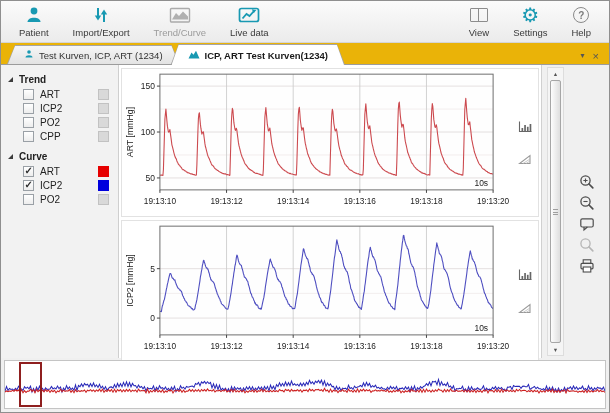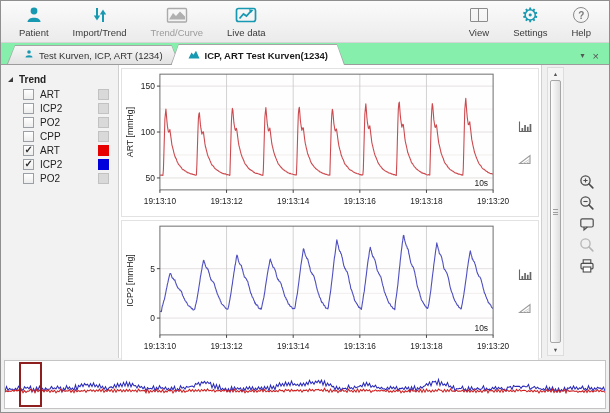--- a/index.html
+++ b/index.html
@@ -12,21 +12,21 @@
   .tb-item{display:flex;flex-direction:column;align-items:center;justify-content:center;gap:2px;
            padding:2px 8px;font-size:9.5px;color:#3a3a3a;cursor:default;}
   .tb-item.disabled{color:#9b9b9b;}
   .tb-icon{height:20px;display:flex;align-items:center;justify-content:center;}
   .gear-glyph{font-size:20px;line-height:18px;color:#1899b2;}
   .help-circle{width:14px;height:14px;border:1.6px solid #8a8a8a;border-radius:50%;
                display:flex;align-items:center;justify-content:center;font-size:10px;font-weight:bold;color:#7a7a7a;}
   .view-glyph{width:16px;height:12px;border:1.6px solid #8c8c8c;border-radius:1px;position:relative;}
   .view-glyph::after{content:"";position:absolute;left:45%;top:0;bottom:0;border-left:1.6px solid #8c8c8c;}
   
-  .tabbar{height:21px;flex:0 0 21px;display:flex;align-items:flex-end;background:#86efac;
+  .tabbar{height:21px;flex:0 0 21px;display:flex;align-items:flex-end;background:#eab308;
           border-bottom:1px solid #9c9c9c;padding-left:6px;position:relative;}
   .tabo{clip-path:polygon(8px 0,calc(100% - 8px) 0,100% 100%,0 100%);background:#a5a5a5;
         padding:1px 1px 0 1px;height:18px;display:flex;margin-right:-9px;}
   .tabi{clip-path:polygon(7px 0,calc(100% - 7px) 0,100% 100%,0 100%);
         background:linear-gradient(#f6f6f6,#e3e3e3);display:flex;align-items:center;gap:5px;
         padding:0 16px;font-size:9.5px;color:#333;white-space:nowrap;}
   .tabo.active{height:20px;z-index:3;margin-bottom:-1px;justify-content:flex-end;}
   .tabo.active .tabi{background:#fff;font-weight:bold;color:#1a1a1a;}
   .tab-ctrls{margin-left:auto;display:flex;align-items:center;gap:8px;padding:0 10px 4px 0;color:#555;}
   .tab-ctrl{font-size:8px;cursor:default;}
@@ -85,21 +85,21 @@
       </div>
       <div class="tb-item">
         <span class="tb-icon">
           <svg width="20" height="18" viewBox="0 0 20 18">
               <path d="M7,2 V10" stroke="#1899b2" stroke-width="2"></path>
               <polygon points="3.8,9.5 10.2,9.5 7,14.5" fill="#1899b2"></polygon>
               <path d="M13,16 V8" stroke="#1899b2" stroke-width="2"></path>
               <polygon points="9.8,8.5 16.2,8.5 13,3.5" fill="#1899b2"></polygon>
             </svg>
         </span>
-        <span>Import/Trend</span>
+        <span>Import/Export</span>
       </div>
       <div class="tb-item disabled">
         <span class="tb-icon">
           <svg width="22" height="17" viewBox="0 0 22 17">
               <rect x="1.5" y="1.5" width="19" height="13.5" rx="1" fill="none" stroke="#ababab" stroke-width="1.4"></rect>
               <path d="M3,12.5 L7,6 L10,9 L14,4.5 L19,9.5 L19,12.5 Z" fill="#b0b0b0"></path>
             </svg>
         </span>
         <span>Trend/Curve</span>
       </div>
@@ -181,20 +181,24 @@
       </div>
       <div class="tree-row">
         <input type="checkbox" class="cb" style="">
         <span>PO2</span>
         <span class="swatch" style="background: rgb(217, 217, 217);"></span>
       </div>
       <div class="tree-row">
         <input type="checkbox" class="cb" style="">
         <span>CPP</span>
         <span class="swatch" style="background: rgb(217, 217, 217);"></span>
+      </div>
+      <div class="tree-header" style="margin-top:5px;">
+        <span class="expander"></span>
+        <span>Curve</span>
       </div>
       <div class="tree-row">
         <input type="checkbox" class="cb" checked="" style="">
         <span>ART</span>
         <span class="swatch" style="background: rgb(230, 0, 0); border-color: rgb(230, 0, 0);"></span>
       </div>
       <div class="tree-row">
         <input type="checkbox" class="cb" checked="" style="">
         <span>ICP2</span>
         <span class="swatch" style="background: rgb(0, 0, 221); border-color: rgb(0, 0, 221);"></span>

